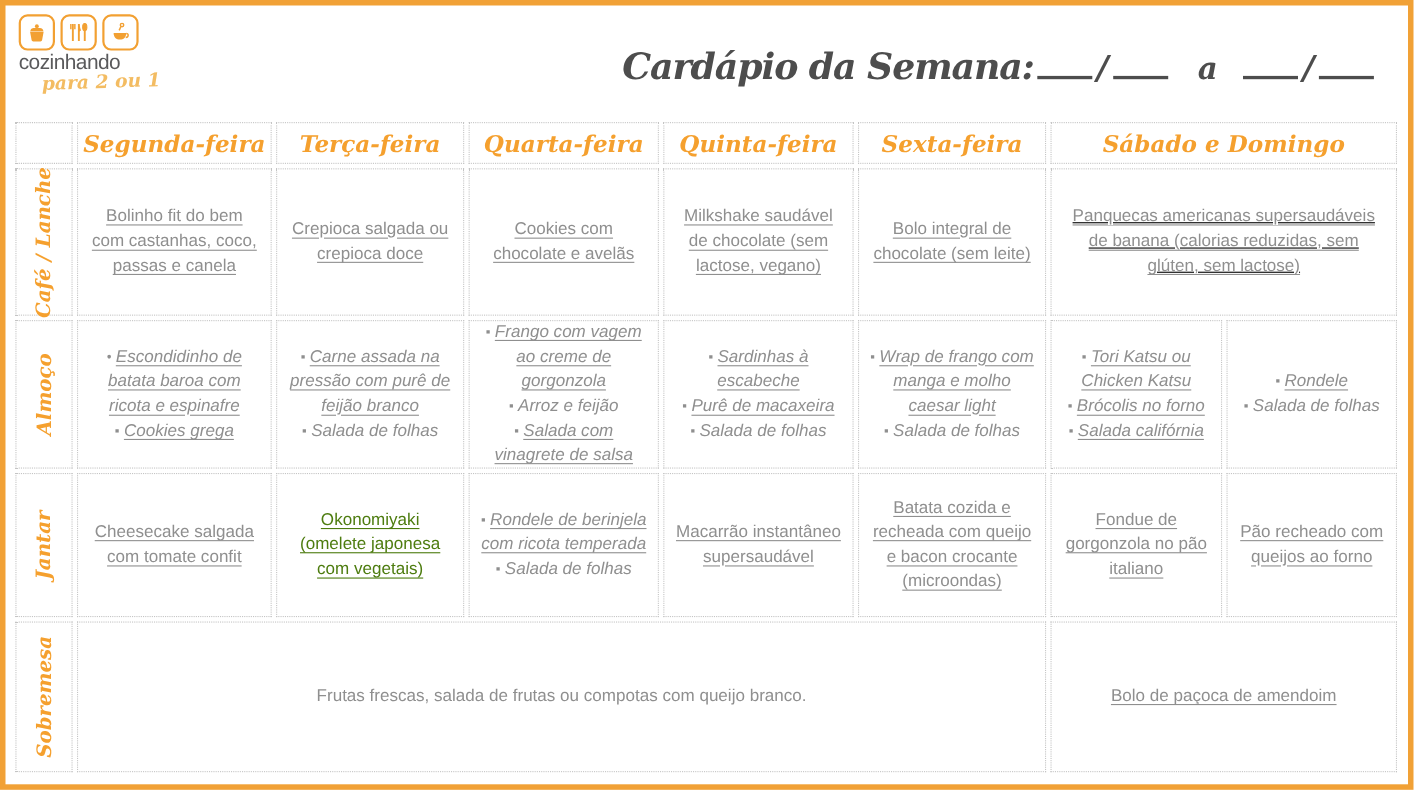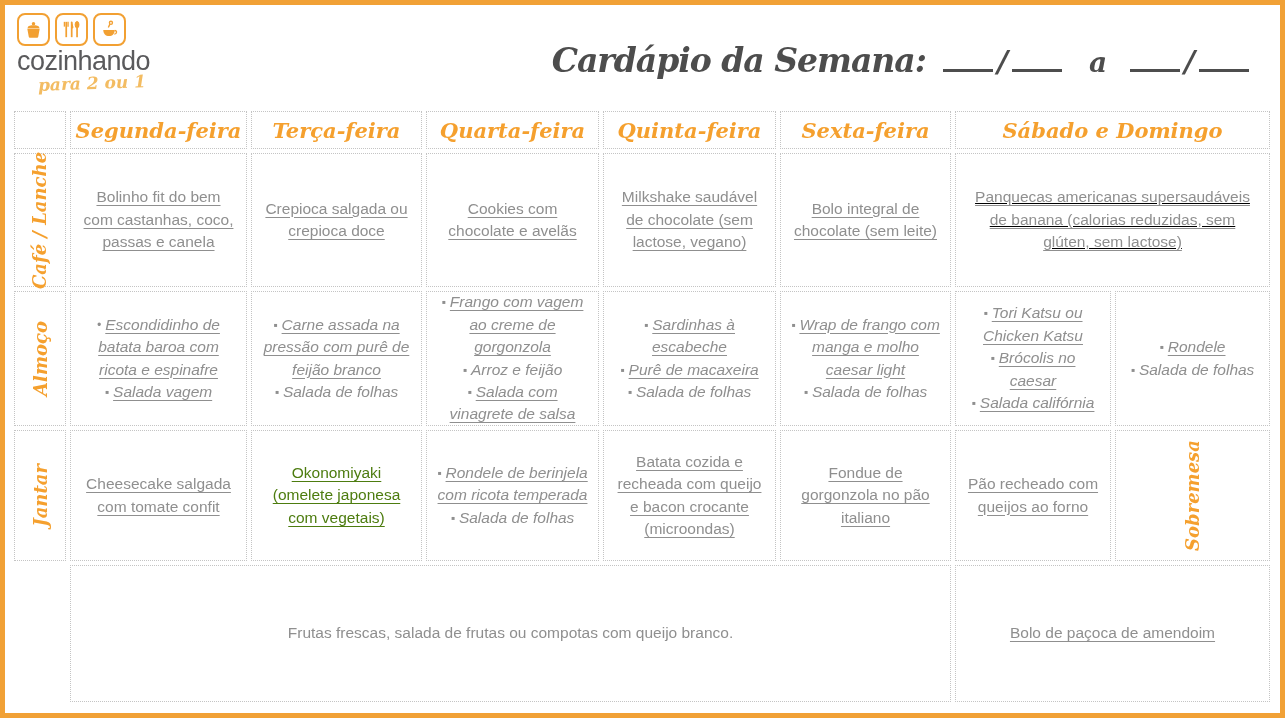--- a/index.html
+++ b/index.html
@@ -19,36 +19,36 @@
     padding:8px 28px 0 12px;height:102px;box-sizing:border-box;
   }
   .logo{width:150px;}
   .logo-icons{display:flex;gap:5px;}
   .licon{
     width:33px;height:33px;border:2px solid #F2A032;border-radius:8px;
     display:flex;align-items:center;justify-content:center;box-sizing:border-box;
   }
   .licon svg{display:block;}
   .logo-name{
-    font-size:27px;color:#5a5a5c;letter-spacing:-0.5px;margin-top:2px;line-height:1;
+    font-size:19px;color:#5a5a5c;letter-spacing:-0.5px;margin-top:2px;line-height:1;
   }
   .logo-tagline{
     font-family:"DejaVu Serif",serif;font-style:italic;font-weight:700;
     color:#F3BC62;font-size:17px;text-align:center;margin-top:-2px;
     transform:rotate(-2deg);
   }
 
   .title-block{
     display:flex;align-items:baseline;margin-top:28px;white-space:nowrap;
   }
   .script{
     font-family:"DejaVu Serif",serif;font-style:italic;font-weight:700;
   }
   .title-text{
-    font-size:33px;color:#4D4D4D;letter-spacing:-1px;margin-right:14px;
+    font-size:33px;color:#4D4D4D;letter-spacing:-1px;
   }
   .blank{
     display:inline-block;width:50px;border-bottom:3px solid #4D4D4D;
     height:1em;margin:0 3px;
   }
   .slash{font-size:30px;color:#4D4D4D;margin:0 1px;}
   .conj{font-size:28px;color:#4D4D4D;margin:0 20px 0 24px;}
 
   
   .grid{
@@ -166,21 +166,21 @@
       </div>
     <div class="cell wide" style="grid-column:7/9">
         <span class="menu-text link">Panquecas americanas supersaudáveis de banana (calorias reduzidas, sem glúten, sem lactose)</span>
       </div>
 
     <div class="cell vcell">
         <span class="vtext script">Almoço</span>
       </div>
     <div class="cell">
       <div class="item"><span class="bullet">•</span><span class="link">Escondidinho de batata baroa com ricota e espinafre</span></div>
-      <div class="item"><span class="bullet">▪</span><span class="link">Salada vagem</span></div>
+      <div class="item"><span class="bullet">▪</span><span class="link">Cookies grega</span></div>
     </div>
     <div class="cell">
       <div class="item"><span class="bullet">▪</span><span class="link">Carne assada na pressão com purê de feijão branco</span></div>
       <div class="item"><span class="bullet">▪</span><span class="plain">Salada de folhas</span></div>
     </div>
     <div class="cell">
       <div class="item"><span class="bullet">▪</span><span class="link">Frango com vagem ao creme de gorgonzola</span></div>
       <div class="item"><span class="bullet">▪</span><span class="plain">Arroz e feijão</span></div>
       <div class="item"><span class="bullet">▪</span><span class="link">Salada com vinagrete de salsa</span></div>
     </div>
@@ -188,41 +188,44 @@
       <div class="item"><span class="bullet">▪</span><span class="link">Sardinhas à escabeche</span></div>
       <div class="item"><span class="bullet">▪</span><span class="link">Purê de macaxeira</span></div>
       <div class="item"><span class="bullet">▪</span><span class="plain">Salada de folhas</span></div>
     </div>
     <div class="cell">
       <div class="item"><span class="bullet">▪</span><span class="link">Wrap de frango com manga e molho caesar light</span></div>
       <div class="item"><span class="bullet">▪</span><span class="plain">Salada de folhas</span></div>
     </div>
     <div class="cell">
       <div class="item"><span class="bullet">▪</span><span class="link">Tori Katsu ou Chicken Katsu</span></div>
-      <div class="item"><span class="bullet">▪</span><span class="link">Brócolis no caesar</span></div>
+      <div class="item"><span class="bullet">▪</span><span class="link">Brócolis no forno</span></div>
       <div class="item"><span class="bullet">▪</span><span class="link">Salada califórnia</span></div>
     </div>
     <div class="cell">
       <div class="item"><span class="bullet">▪</span><span class="link">Rondele</span></div>
       <div class="item"><span class="bullet">▪</span><span class="plain">Salada de folhas</span></div>
     </div>
 
     <div class="cell vcell">
         <span class="vtext script">Jantar</span>
       </div>
     <div class="cell">
         <span class="menu-text link">Cheesecake salgada com tomate confit</span>
       </div>
     <div class="cell">
         <span class="menu-text link visited">Okonomiyaki (omelete japonesa com vegetais)</span>
       </div>
     <div class="cell">
       <div class="item"><span class="bullet">▪</span><span class="link">Rondele de berinjela com ricota temperada</span></div>
       <div class="item"><span class="bullet">▪</span><span class="plain">Salada de folhas</span></div>
     </div>
+    <div class="cell">
+        <span class="menu-text link">Macarrão instantâneo supersaudável</span>
+      </div>
     <div class="cell">
         <span class="menu-text link">Batata cozida e recheada com queijo e bacon crocante (microondas)</span>
       </div>
     <div class="cell">
         <span class="menu-text link">Fondue de gorgonzola no pão italiano</span>
       </div>
     <div class="cell">
         <span class="menu-text link">Pão recheado com queijos ao forno</span>
       </div>
 

